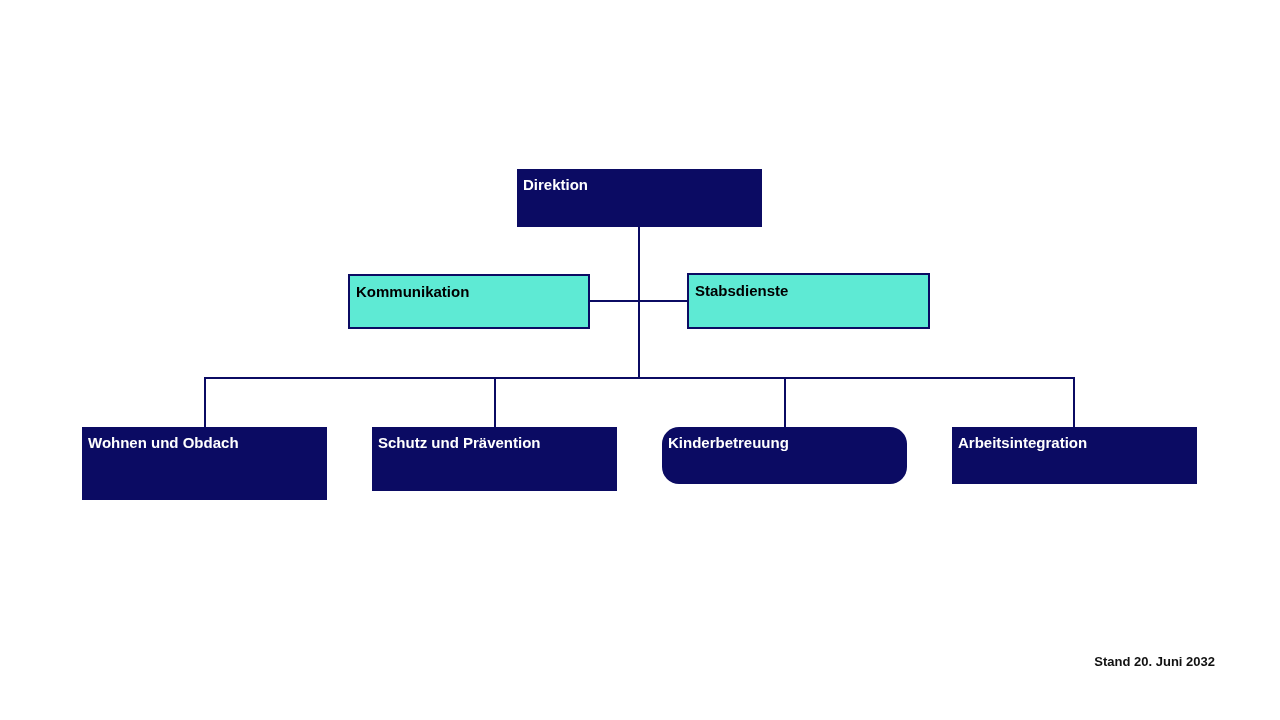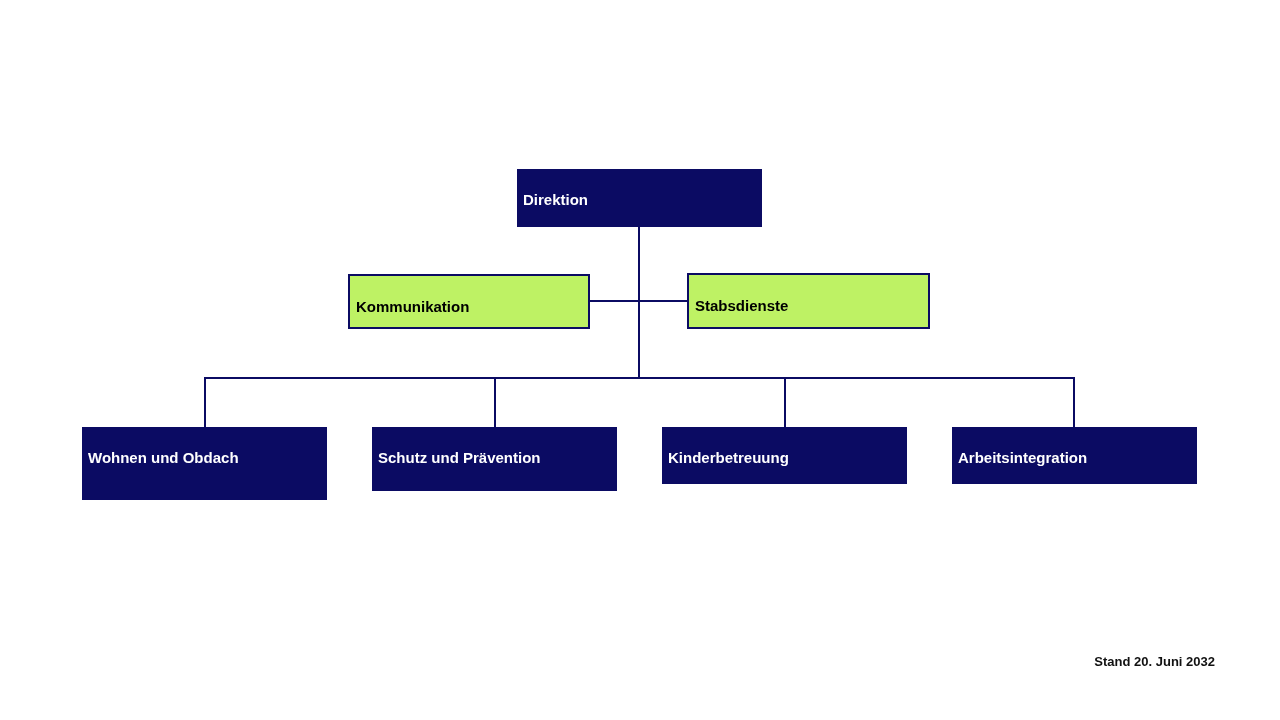--- a/index.html
+++ b/index.html
@@ -13,28 +13,28 @@
     height: 720px;
     background: #ffffff;
     overflow: hidden;
   }
 
   .node {
     position: absolute;
     font-size: 15px;
     font-weight: bold;
     line-height: 1.2;
-    padding: 22px 6px;
+    padding: 7px 6px;
   }
   .node.filled {
     background: var(--navy);
     color: #ffffff;
   }
   .node.outlined {
-    background: #bef264;
+    background: #5eead4;
     border: 2px solid var(--navy);
     color: #000000;
   }
 
   .line {
     position: absolute;
     background: var(--navy);
   }
 
   .footer-text {
@@ -71,21 +71,21 @@
   </div>
 
   <div class="node filled" style="left:82px; top:427px; width:245px; height:73px;">
     <span>Wohnen und Obdach</span>
   </div>
 
   <div class="node filled" style="left:372px; top:427px; width:245px; height:64px;">
     <span>Schutz und Prävention</span>
   </div>
 
-  <div class="node filled" style="left:662px; top:427px; width:245px; height:57px;">
+  <div class="node filled" style="left:662px; top:427px; width:245px; height:57px;border-radius:17px;">
     <span>Kinderbetreuung</span>
   </div>
 
   <div class="node filled" style="left:952px; top:427px; width:245px; height:57px;">
     <span>Arbeitsintegration</span>
   </div>
 
 
   <div class="footer-text" style="right:65px; top:654px;">Stand 20. Juni 2032</div>
 

